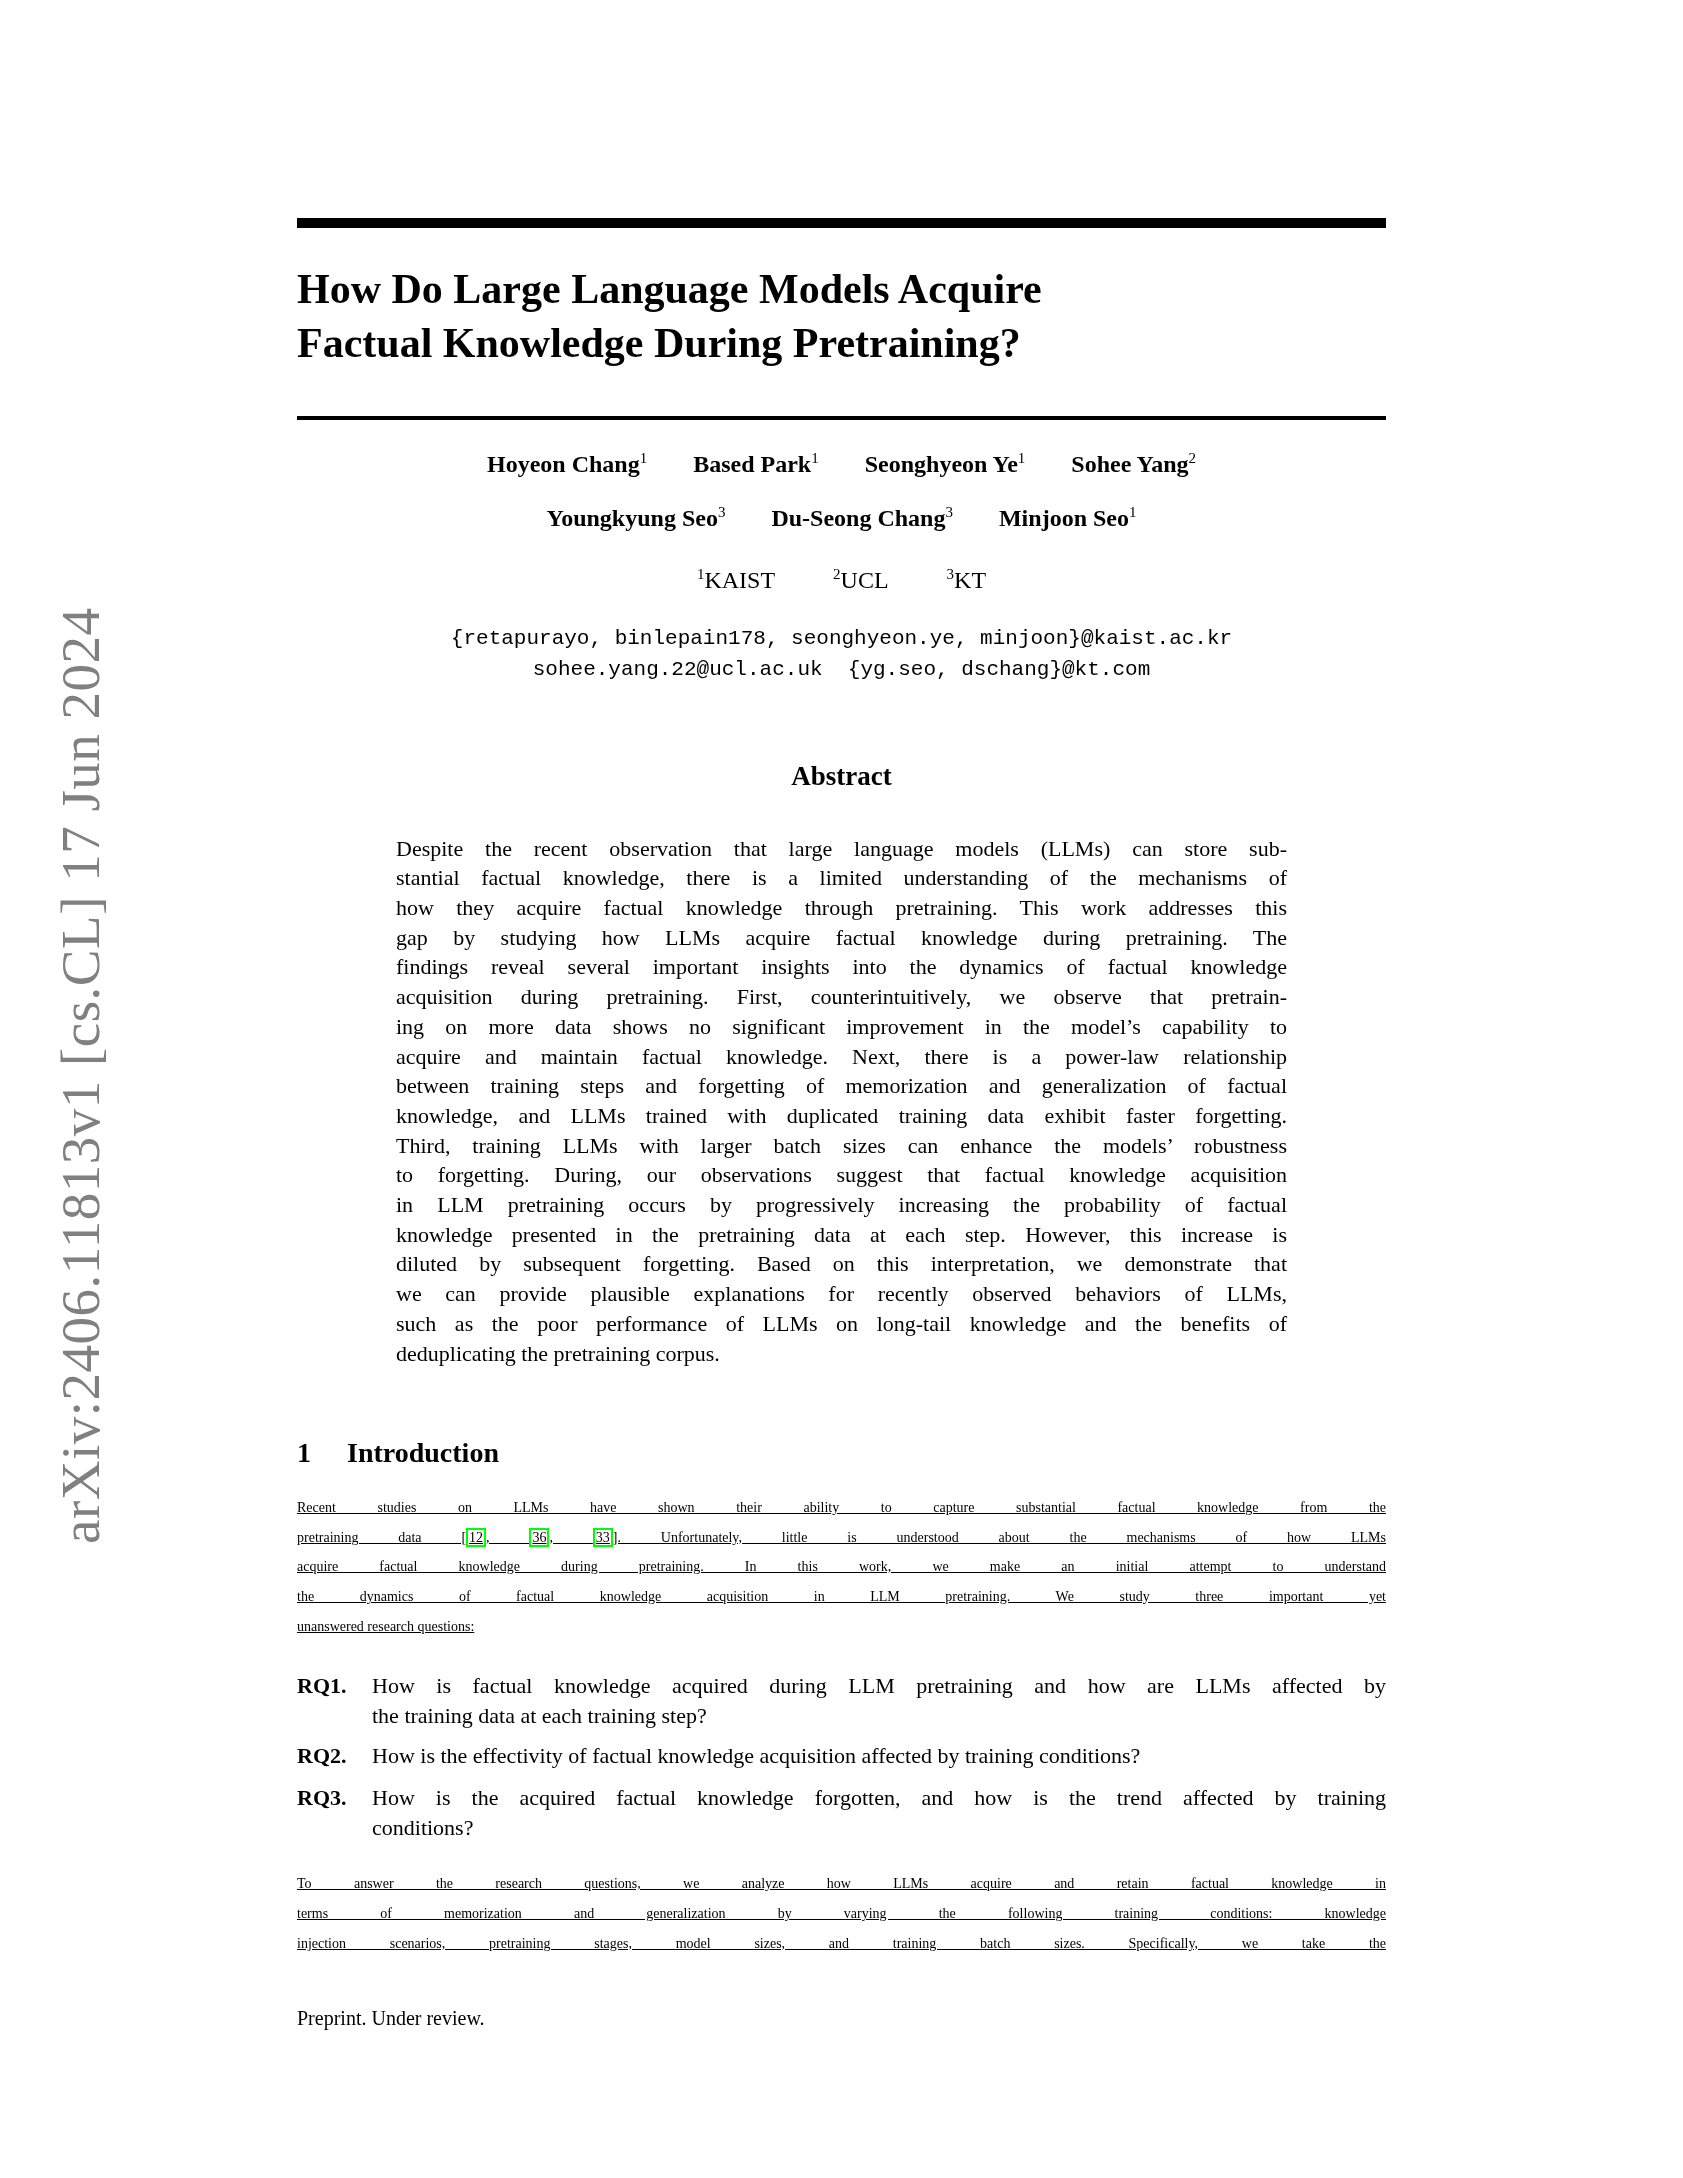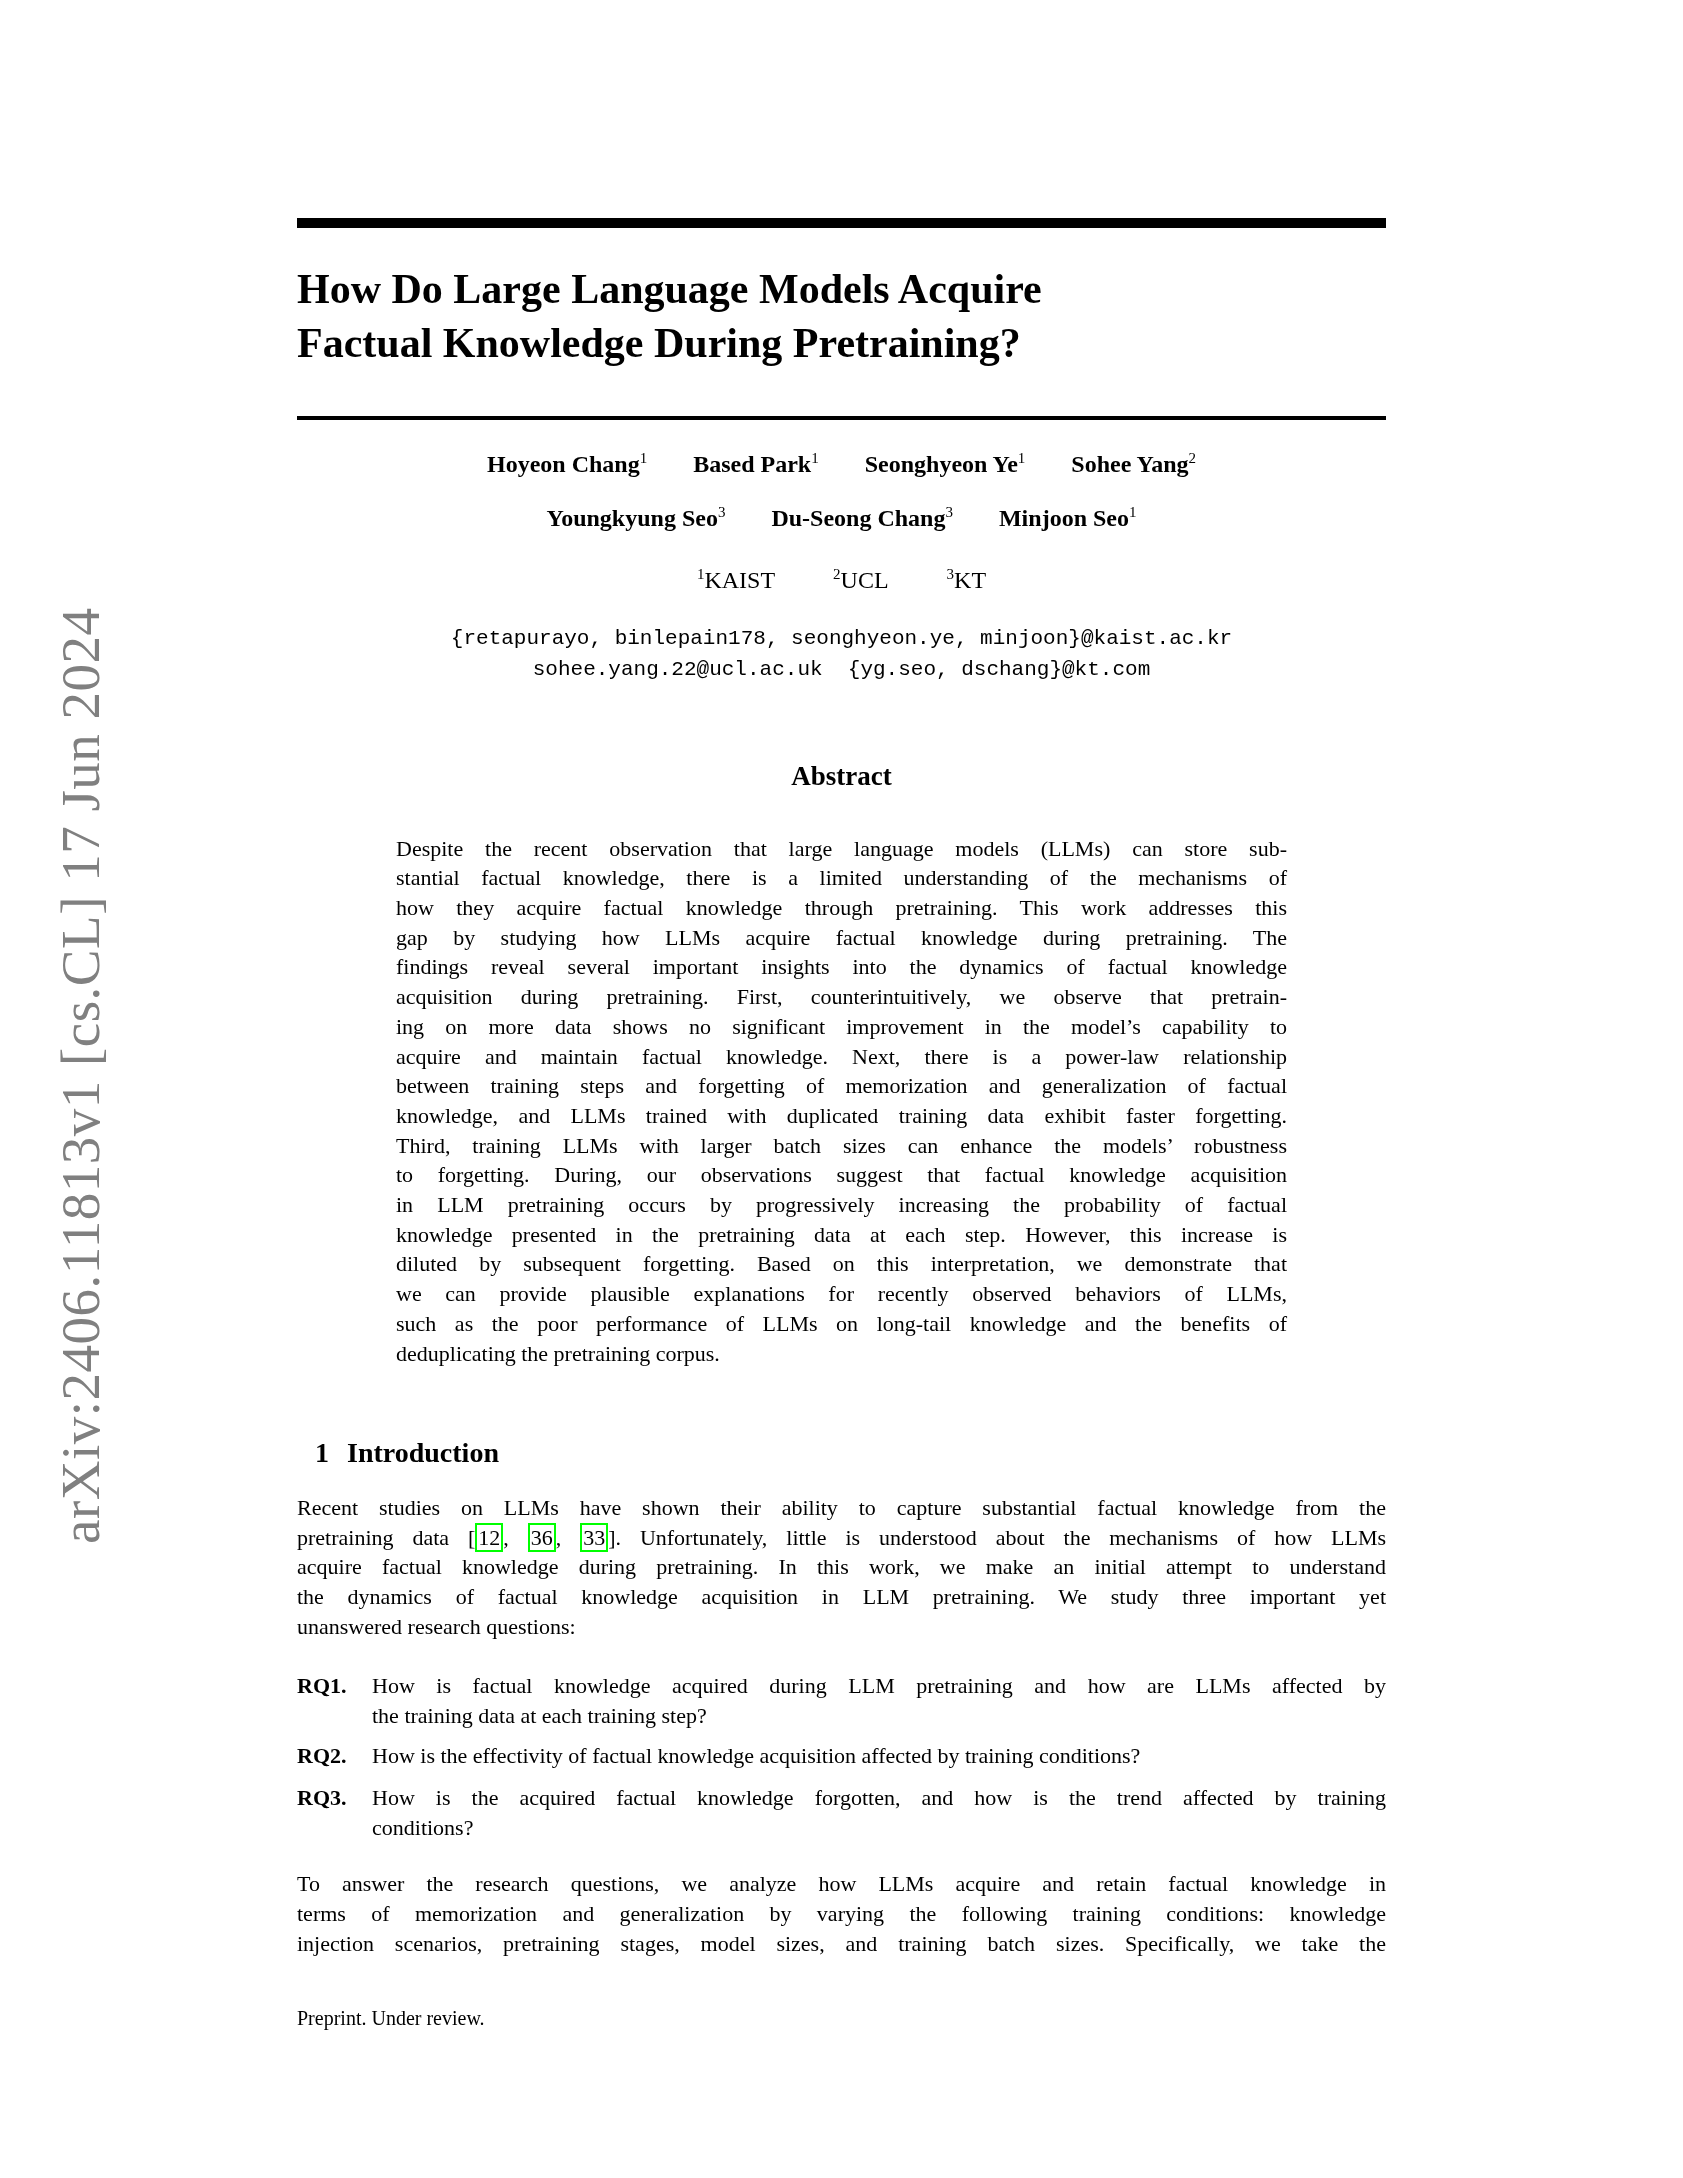--- a/index.html
+++ b/index.html
@@ -10,21 +10,21 @@
   .center-line { position: absolute; left: 297px; width: 1089px; text-align: center; }
   .authors { font-weight: bold; font-size: 24px; line-height: 30px; }
   .authors span.au { display: inline-block; margin: 0 20px; }
   sup { font-size: 15px; font-weight: normal; vertical-align: 9px; line-height: 0; }
   .affil { font-size: 24px; line-height: 30px; }
   .affil span.af { display: inline-block; margin: 0 26px; }
   .email { font-family: "Liberation Mono", "DejaVu Sans Mono", monospace; font-size: 21px; line-height: 30px; }
   .abstract-head { font-weight: bold; font-size: 27px; line-height: 34px; }
   .abs-line { position: absolute; left: 396px; width: 891px; font-size: 22px; line-height: 30px; text-align: justify; text-align-last: justify; white-space: nowrap; }
   .abs-line.last { text-align-last: left; }
-  .body-line { position: absolute; left: 297px; width: 1089px; font-size: 22px; line-height: 30px; text-align: justify; text-align-last: justify; white-space: nowrap; }
+  .body-line { position: absolute; left: 297px; width: 1089px; font-size: 14px; line-height: 30px; text-align: justify; text-align-last: justify; white-space: nowrap; text-decoration: underline; }
   .body-line.last { text-align-last: left; }
   .rq-label { position: absolute; left: 297px; font-weight: bold; font-size: 22px; line-height: 30px; }
   .rq-line { position: absolute; left: 372px; width: 1014px; font-size: 22px; line-height: 30px; text-align: justify; text-align-last: justify; white-space: nowrap; }
   .rq-line.last { text-align-last: left; }
   .section-head { position: absolute; left: 297px; font-weight: bold; font-size: 28px; line-height: 34px; }
   .section-head .num { display: inline-block; width: 50px; }
   .cite { border: 2px solid #00ff00; padding: 0 1px; }
   .footer { position: absolute; left: 297px; font-size: 20px; line-height: 26px; }
   .arxiv-stamp { position: absolute; left: 51px; top: 1544px; transform-origin: 0 0; transform: rotate(-90deg); font-family: "Liberation Serif", serif; font-size: 55px; color: #808080; white-space: nowrap; letter-spacing: 0.5px; line-height: 59px; }
 </style>
@@ -73,21 +73,21 @@
 <div class="abs-line" style="top:1101px;">knowledge, and LLMs trained with duplicated training data exhibit faster forgetting.</div>
 <div class="abs-line" style="top:1131px;">Third, training LLMs with larger batch sizes can enhance the models’ robustness</div>
 <div class="abs-line" style="top:1160px;">to forgetting. During, our observations suggest that factual knowledge acquisition</div>
 <div class="abs-line" style="top:1190px;">in LLM pretraining occurs by progressively increasing the probability of factual</div>
 <div class="abs-line" style="top:1220px;">knowledge presented in the pretraining data at each step. However, this increase is</div>
 <div class="abs-line" style="top:1249px;">diluted by subsequent forgetting. Based on this interpretation, we demonstrate that</div>
 <div class="abs-line" style="top:1279px;">we can provide plausible explanations for recently observed behaviors of LLMs,</div>
 <div class="abs-line" style="top:1309px;">such as the poor performance of LLMs on long-tail knowledge and the benefits of</div>
 <div class="abs-line last" style="top:1339px;">deduplicating the pretraining corpus.</div>
 
-<div class="section-head" style="top:1436px;text-align:center;">
+<div class="section-head" style="top:1436px;">
   <span class="num">1</span><span>Introduction</span>
 </div>
 
 <div class="body-line" style="top:1493px;">Recent studies on LLMs have shown their ability to capture substantial factual knowledge from the</div>
 <div class="body-line" style="top:1523px;">
   <span>pretraining data [</span><span class="cite">12</span>, <span class="cite">36</span>, <span class="cite">33</span><span>]. Unfortunately, little is understood about the mechanisms of how LLMs</span>
 </div>
 <div class="body-line" style="top:1552px;">acquire factual knowledge during pretraining. In this work, we make an initial attempt to understand</div>
 <div class="body-line" style="top:1582px;">the dynamics of factual knowledge acquisition in LLM pretraining. We study three important yet</div>
 <div class="body-line last" style="top:1612px;">unanswered research questions:</div>

